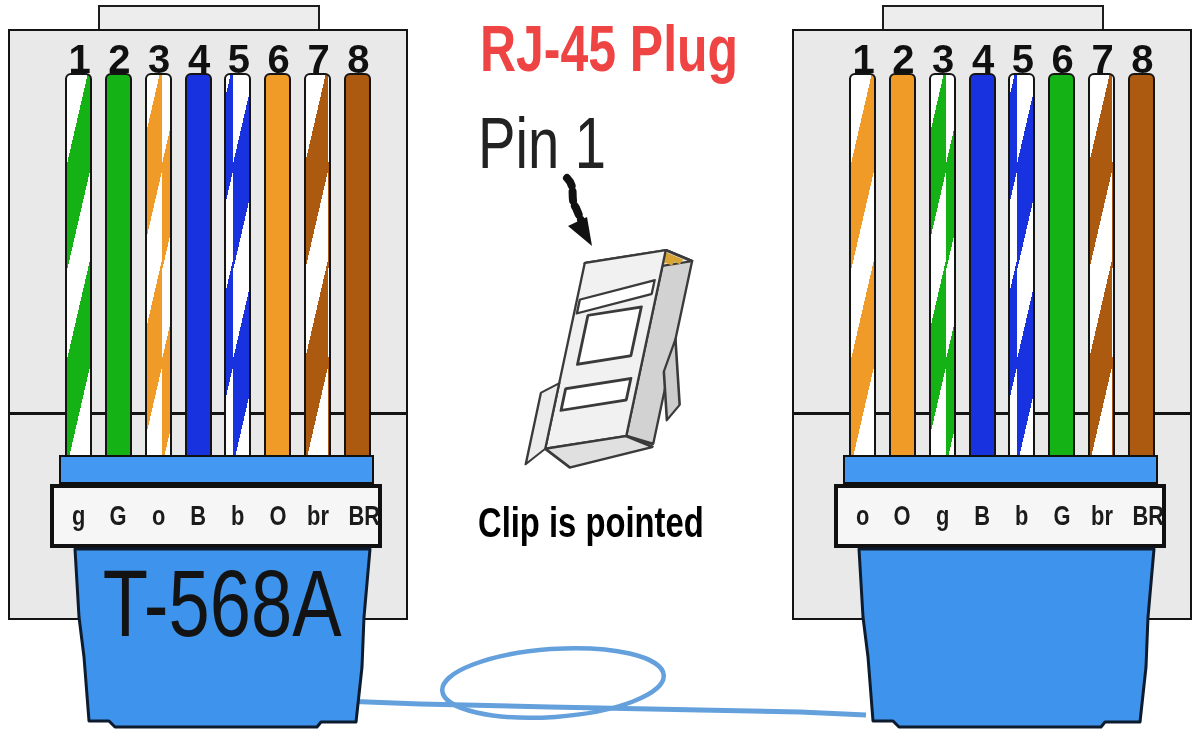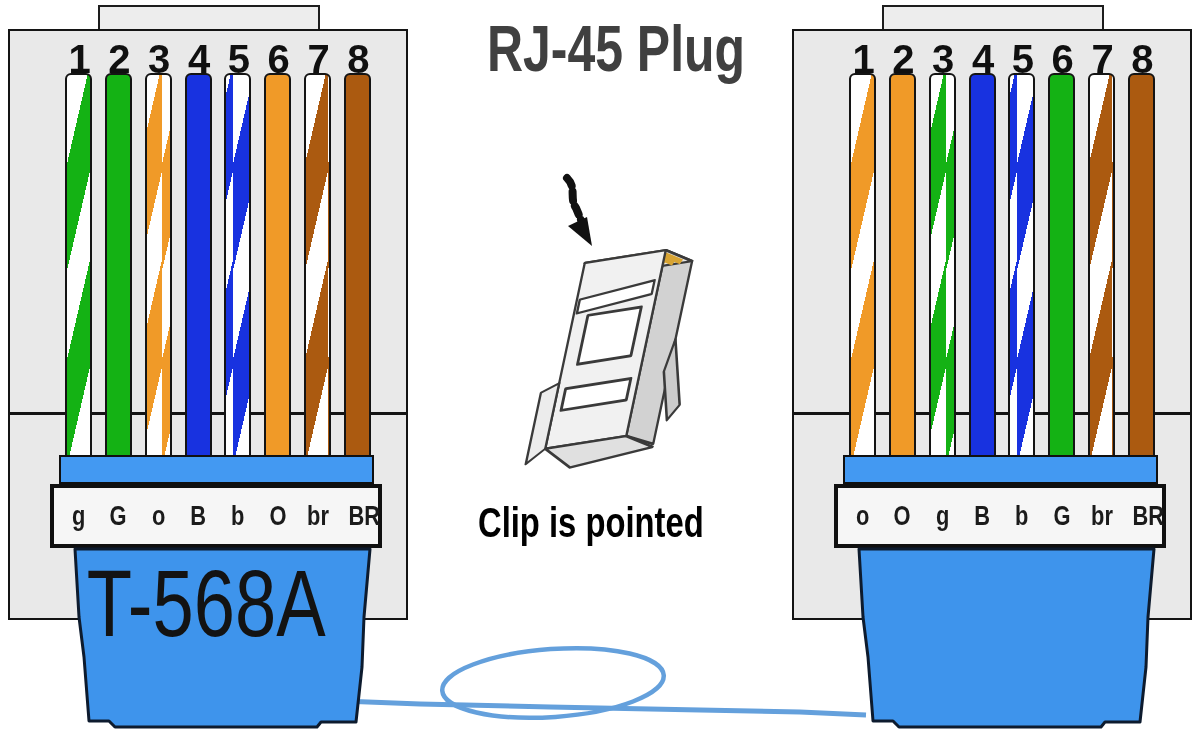--- a/index.html
+++ b/index.html
@@ -48,26 +48,26 @@
   .labelrow{
     position:absolute;left:11px;top:0;width:306px;height:100%;
     display:flex;justify-content:space-between;align-items:center;
   }
   .wire-label{
     width:27px;text-align:center;font-size:28px;font-weight:bold;color:#1b1b1b;
   }
   .boot{position:absolute;left:45px;top:547px;width:322px;height:184px;z-index:5;}
   .boot-shape{fill:var(--boot-blue,#3e94ec);stroke:#0d1b2e;stroke-width:3px;stroke-linejoin:round;}
   .boot-name{
-    position:absolute;left:45px;top:556px;width:322px;text-align:left;z-index:6;
+    position:absolute;left:45px;top:556px;width:322px;text-align:right;z-index:6;
     font-size:95px;font-weight:400;line-height:1.0;color:#131313;
   }
 
   
-  .title{position:absolute;left:480px;top:12px;font-size:64px;font-weight:bold;color:#404040;z-index:2;margin-left:7px;}
+  .title{position:absolute;left:480px;top:12px;font-size:64px;font-weight:bold;color:#ef4444;z-index:2;}
   .pin-callout{position:absolute;left:478px;top:102px;font-size:72px;font-weight:400;color:#222;z-index:2;}
   .clip-note{position:absolute;left:478px;top:500px;font-size:42px;font-weight:bold;line-height:46px;color:#000000;z-index:2;}
   .arrow-svg{position:absolute;left:540px;top:168px;width:80px;height:92px;z-index:2;}
   .plug-svg{position:absolute;left:492px;top:220px;width:235px;height:280px;z-index:1;}
   .cable-svg{position:absolute;left:300px;top:618px;width:600px;height:132px;z-index:0;}
   .cable-stroke{stroke:var(--cable-blue,#64a0dc);fill:none;}
 </style>
 </head>
 <body>
 
@@ -164,20 +164,23 @@
     </div>
     <svg class="boot" viewBox="0 0 322 184">
       <polygon class="boot-shape" points="22,2 317,2 311,70 309,120 303,175 268,175 264,180 62,180 56,174 36,174 31,110 26,70"></polygon>
     </svg>
   </div>
 
   <div class="title">
     <span class="narrow">RJ-45 Plug</span>
   </div>
 
+  <div class="pin-callout">
+    <span class="narrow">Pin 1</span>
+  </div>
 
   <svg class="arrow-svg" viewBox="0 0 80 92">
     <path d="M27,10 C37,20 29,30 36,40 L41,52" fill="none" stroke="#111" stroke-width="8" stroke-dasharray="9 6" stroke-linecap="round"></path>
     <polygon points="52,78 47,49 28,58" fill="#111"></polygon>
   </svg>
 
   <svg class="plug-svg" viewBox="0 0 235 280">
     <g transform="matrix(0.988,-0.156,-0.208,0.978,43,30)" stroke="#3a3a3a" stroke-width="2.5" stroke-linejoin="round">
 
       <polygon points="137,22 167,38 167,225 137,212" fill="#d2d2d2"></polygon>

